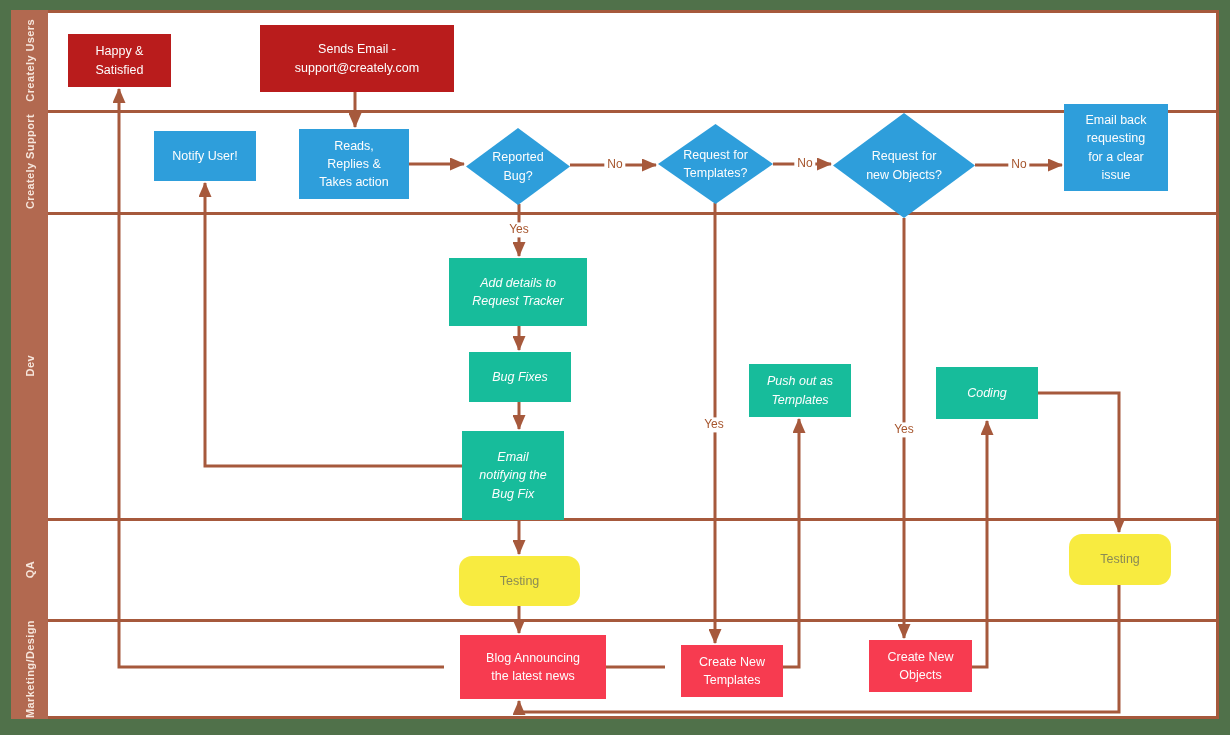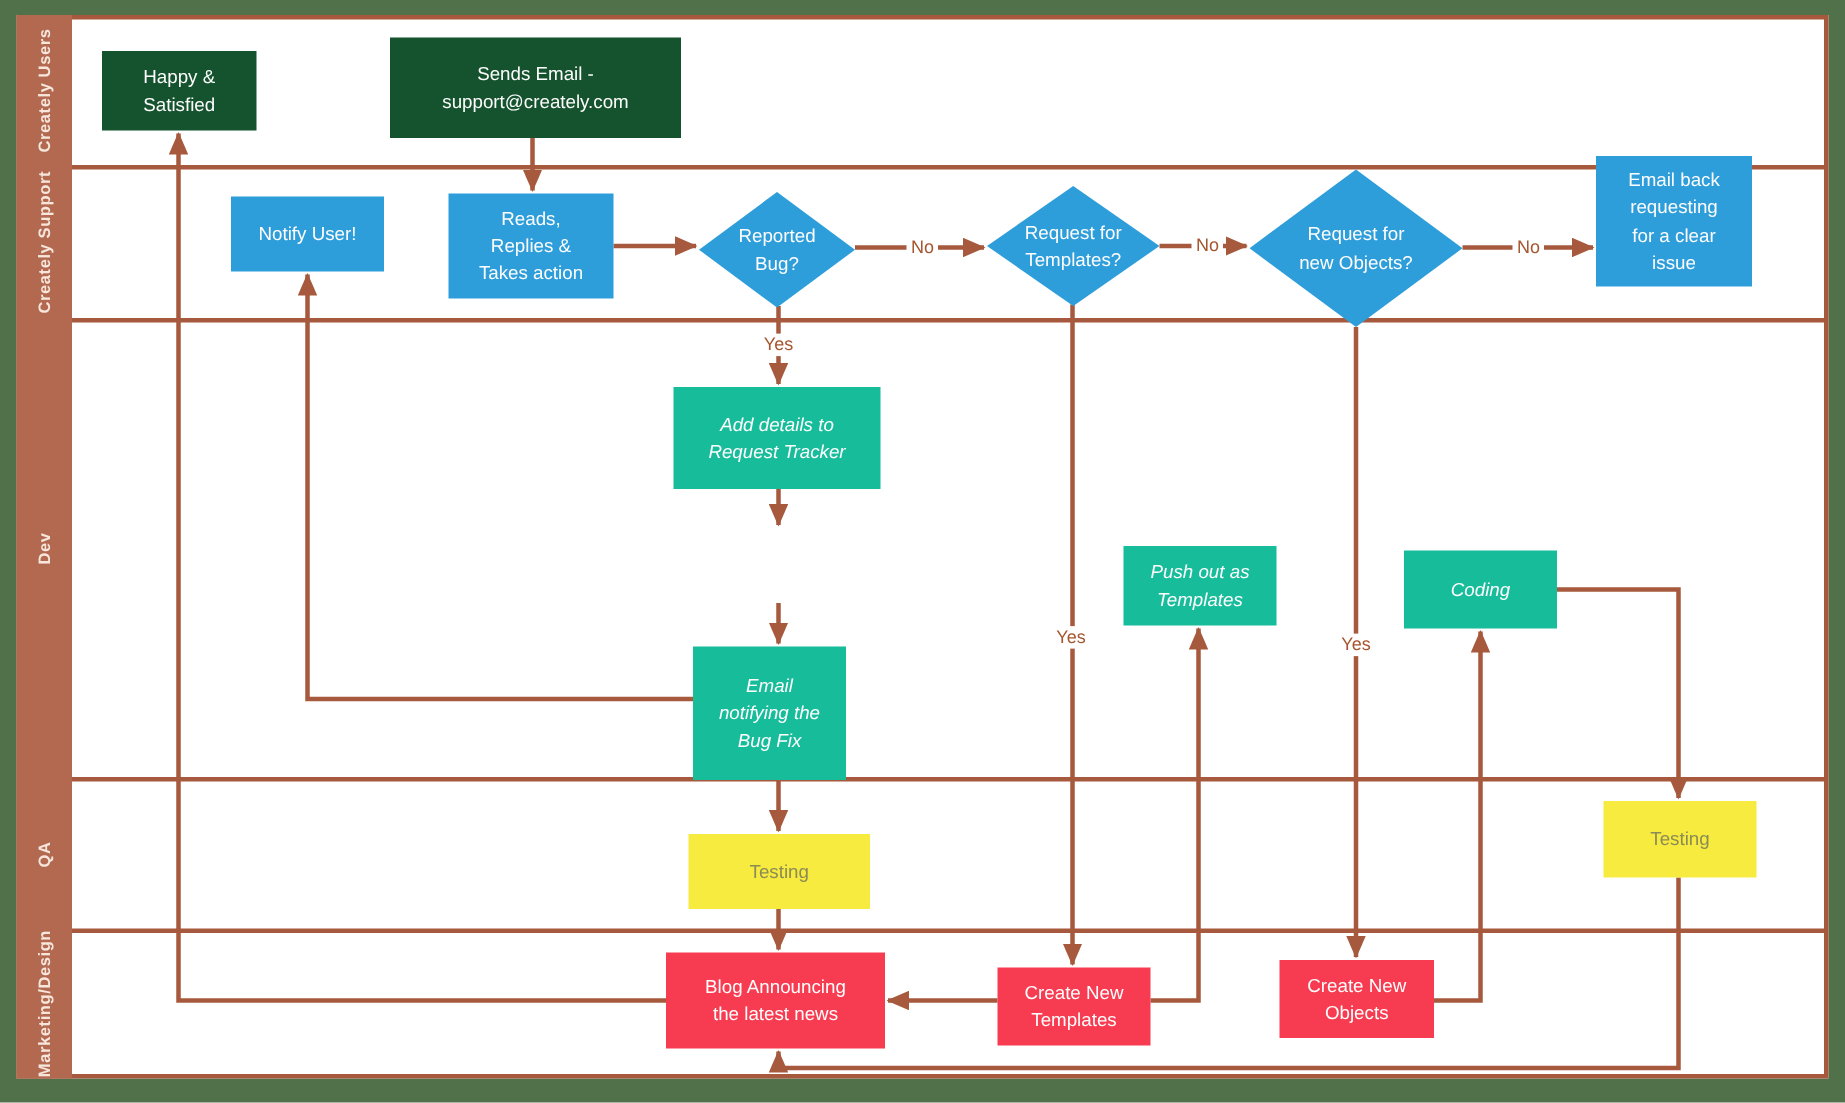--- a/index.html
+++ b/index.html
@@ -50,25 +50,25 @@
     position: absolute;
     display: flex; align-items: center; justify-content: center;
     text-align: center;
     color: #fdfdfd;
     font-size: 12.5px;
     line-height: 1.45;
     white-space: pre-line;
     box-sizing: border-box;
     cursor: pointer;
   }
-  .node.purple { background: #14532d; }
+  .node.purple { background: #b91c1c; }
   .node.blue   { background: #2e9edb; }
   .node.teal   { background: #17bc9b; font-style: italic; }
-  .node.yellow { background: #f8eb40; color: #8b8b55; }
-  .node.red    { background: #f73b50; }
+  .node.yellow { background: #f8eb40; color: #8b8b55; border-radius: 13px; }
+  .node.red    { background: #f73b50; margin-left: 16px; }
   .node.diamond {
     background: #2e9edb;
     clip-path: polygon(50% 0%, 100% 50%, 50% 100%, 0% 50%);
   }
 
   
   .edge-label {
     position: absolute;
     transform: translate(-50%, -50%);
     background: #ffffff;
@@ -148,20 +148,21 @@
   <div class="node diamond" style="left:658px;top:124px;width:115px;height:80px">Request for
 Templates?</div>
   <div class="node diamond" style="left:833px;top:113px;width:142px;height:105px">Request for
 new Objects?</div>
   <div class="node blue" style="left:1064px;top:104px;width:104px;height:87px">Email back
 requesting
 for a clear
 issue</div>
   <div class="node teal" style="left:449px;top:258px;width:138px;height:68px">Add details to
 Request Tracker</div>
+  <div class="node teal" style="left:469px;top:352px;width:102px;height:50px">Bug Fixes</div>
   <div class="node teal" style="left:462px;top:431px;width:102px;height:89px">Email
 notifying the
 Bug Fix</div>
   <div class="node teal" style="left:749px;top:364px;width:102px;height:53px">Push out as
 Templates</div>
   <div class="node teal" style="left:936px;top:367px;width:102px;height:52px">Coding</div>
   <div class="node yellow" style="left:459px;top:556px;width:121px;height:50px">Testing</div>
   <div class="node yellow" style="left:1069px;top:534px;width:102px;height:51px">Testing</div>
   <div class="node red" style="left:444px;top:635px;width:146px;height:64px">Blog Announcing
 the latest news</div>

